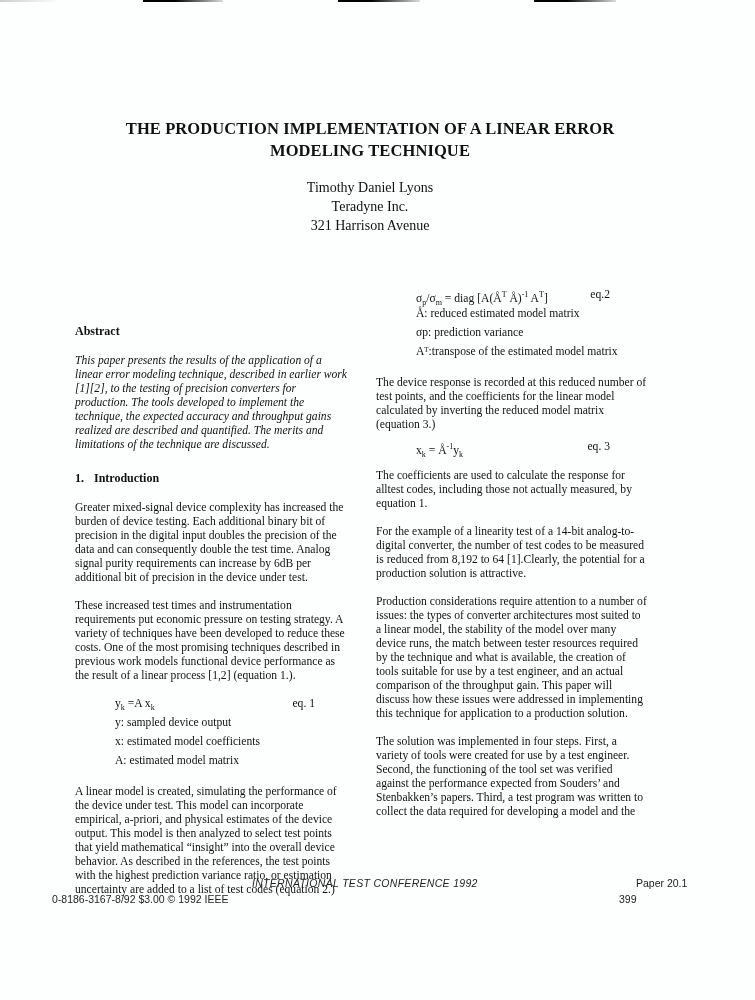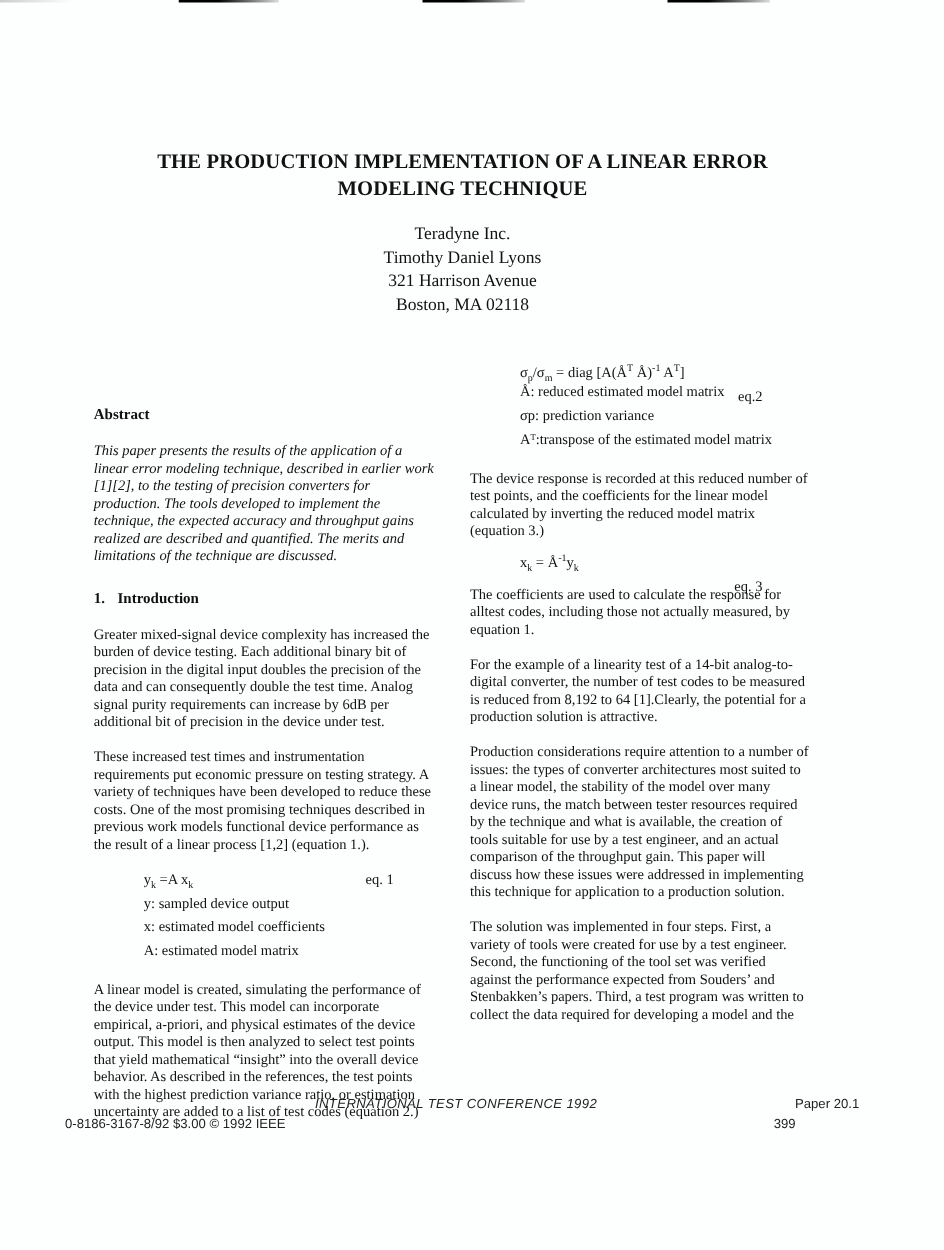--- a/index.html
+++ b/index.html
@@ -27,21 +27,21 @@
 
     .heading { font-weight: bold; font-size: 12px; margin: 0 0 16px 0; }
     .abstract { font-style: italic; margin: 0 0 19px 0; }
     p { margin: 0 0 14px 0; }
     .eq-row { position: relative; height: 19px; font-size: 11.6px; }
     .eq-row .lhs { position: absolute; left: 40px; }
     .eq-row .num { position: absolute; right: 34px; }
     .defs { margin: 0 0 12px 40px; }
     .defs div { height: 19px; }
     .right .eq-row .lhs { left: 40px; }
-    .right .eq-row .num { right: 38px; margin-top: 23px; }
+    .right .eq-row .num { right: 38px; }
     .right .defs { margin-left: 40px; }
     sub, sup { font-size: 8px; }
     .sec-num { display: inline-block; width: 16px; }
 
     .footer { position: absolute; font-family: "Liberation Sans", "DejaVu Sans", sans-serif; font-size: 10.5px; color: #222; }
     .footer.conf { left: 252px; top: 877px; letter-spacing: 0.3px; font-style: italic; }
     .footer.isbn { left: 52px; top: 893px; }
     .footer.paper { left: 588px; top: 877px; padding-left: 48px; }
     .footer.page { left: 619px; top: 893px; }
   </style>
@@ -52,24 +52,23 @@
 <div class="toprule r1"></div>
 <div class="toprule r2"></div>
 <div class="toprule r3"></div>
 
 <div class="title">
   <div>THE PRODUCTION IMPLEMENTATION OF A LINEAR ERROR</div>
   <div>MODELING TECHNIQUE</div>
 </div>
 
 <div class="author-block">
+  <div>Timothy Daniel Lyons</div>
   <div>Teradyne Inc.</div>
-  <div>Timothy Daniel Lyons</div>
   <div>321 Harrison Avenue</div>
-  <div>Boston, MA 02118</div>
 </div>
 
 <div class="col left">
   <div class="heading">Abstract</div>
   <p class="abstract">This paper presents the results of the application of a linear error modeling technique, described in earlier work [1][2], to the testing of precision converters for production. The tools developed to implement the technique, the expected accuracy and throughput gains realized are described and quantified. The merits and limitations of the technique are discussed.</p>
 
   <div class="heading">
     <span class="sec-num">1.</span>
     <span>Introduction</span>
   </div>

